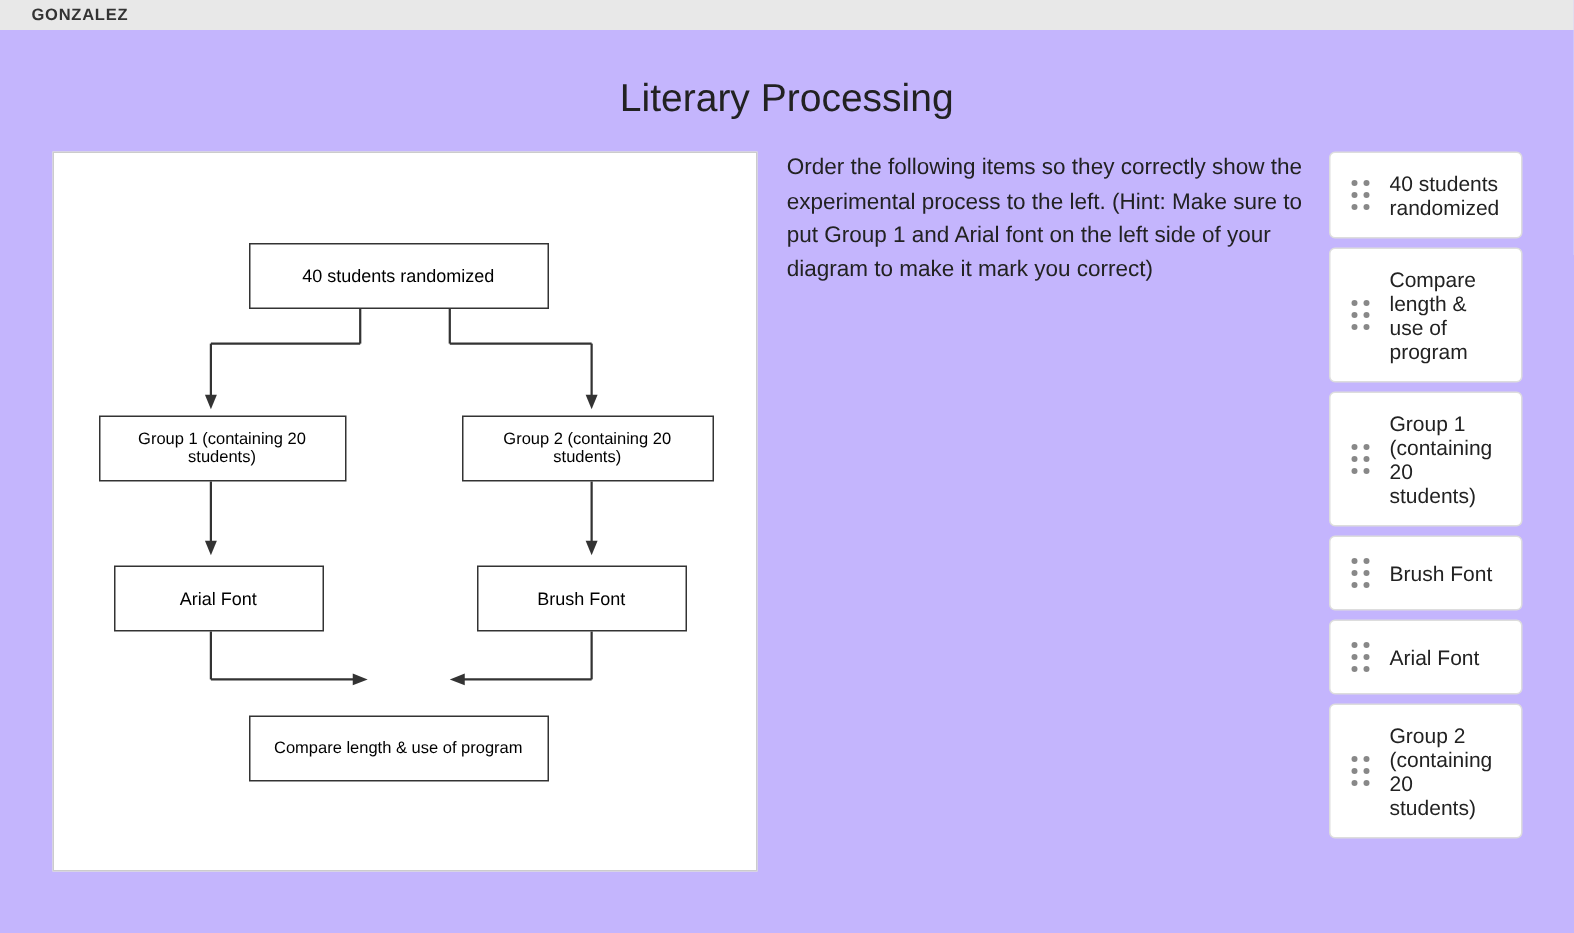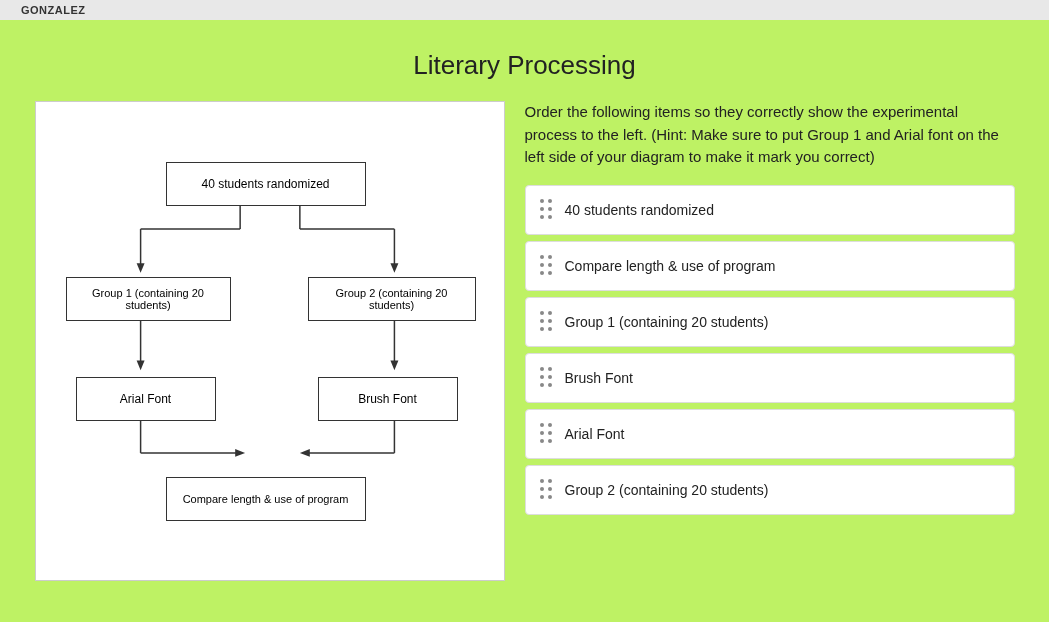--- a/index.html
+++ b/index.html
@@ -22,21 +22,21 @@
     }
     .header-name {
       font-size: 11px;
       font-weight: bold;
       color: #333;
       letter-spacing: 0.5px;
     }
     .main-container {
       position: absolute;
       top: 20px; left: 0; right: 0; bottom: 0;
-      background: #bef264;
+      background: #c4b5fd;
       display: flex;
       flex-direction: column;
       align-items: center;
     }
     .page-title {
       margin-top: 30px;
       font-size: 26px;
       font-weight: 400;
       color: #222;
       margin-bottom: 20px;
@@ -80,21 +80,21 @@
       top: 0; left: 0;
       width: 100%;
       height: 100%;
       pointer-events: none;
     }
 
     
     .right-panel {
       flex: 1;
       display: flex;
-      flex-direction: column;
+      flex-direction: row;
       gap: 0;
     }
     .instructions {
       font-size: 15px;
       color: #222;
       line-height: 1.5;
       margin-bottom: 16px;
     }
     .drag-list {
       display: flex;

